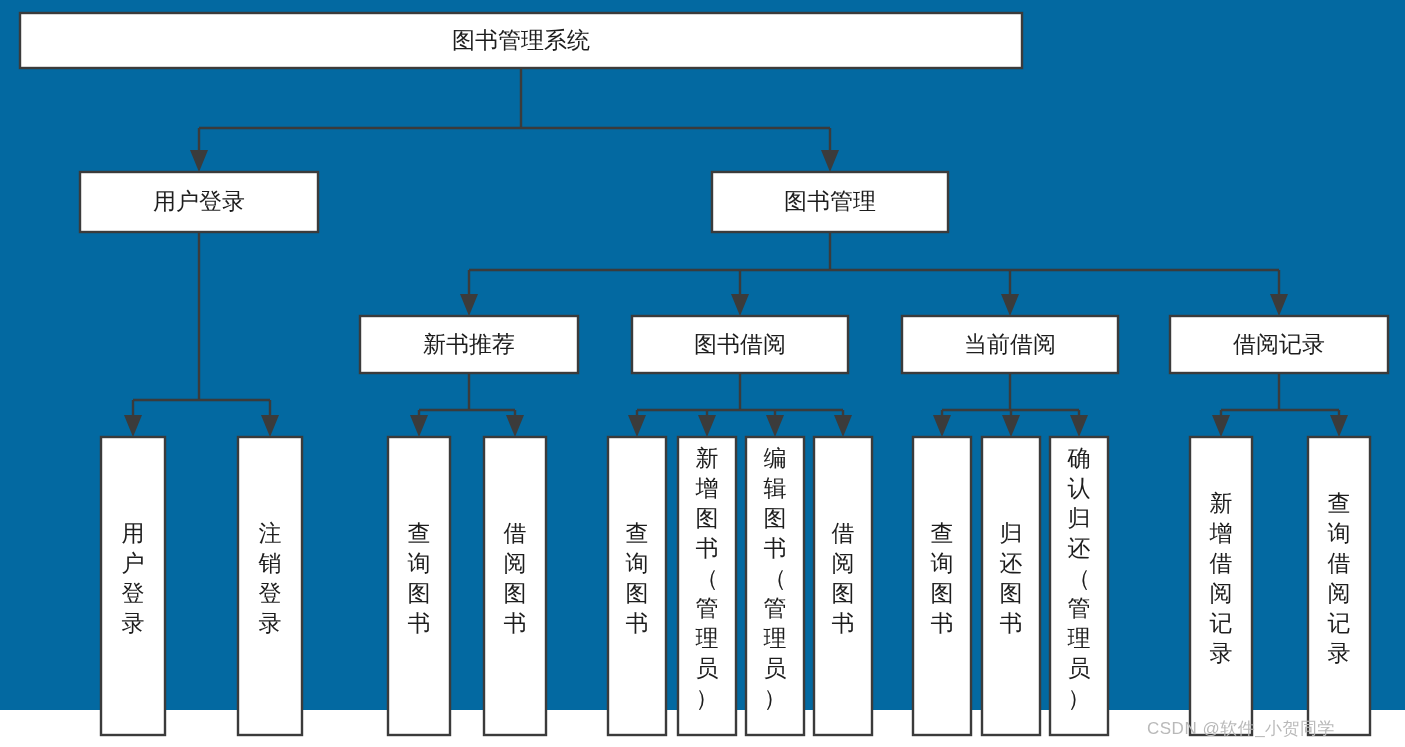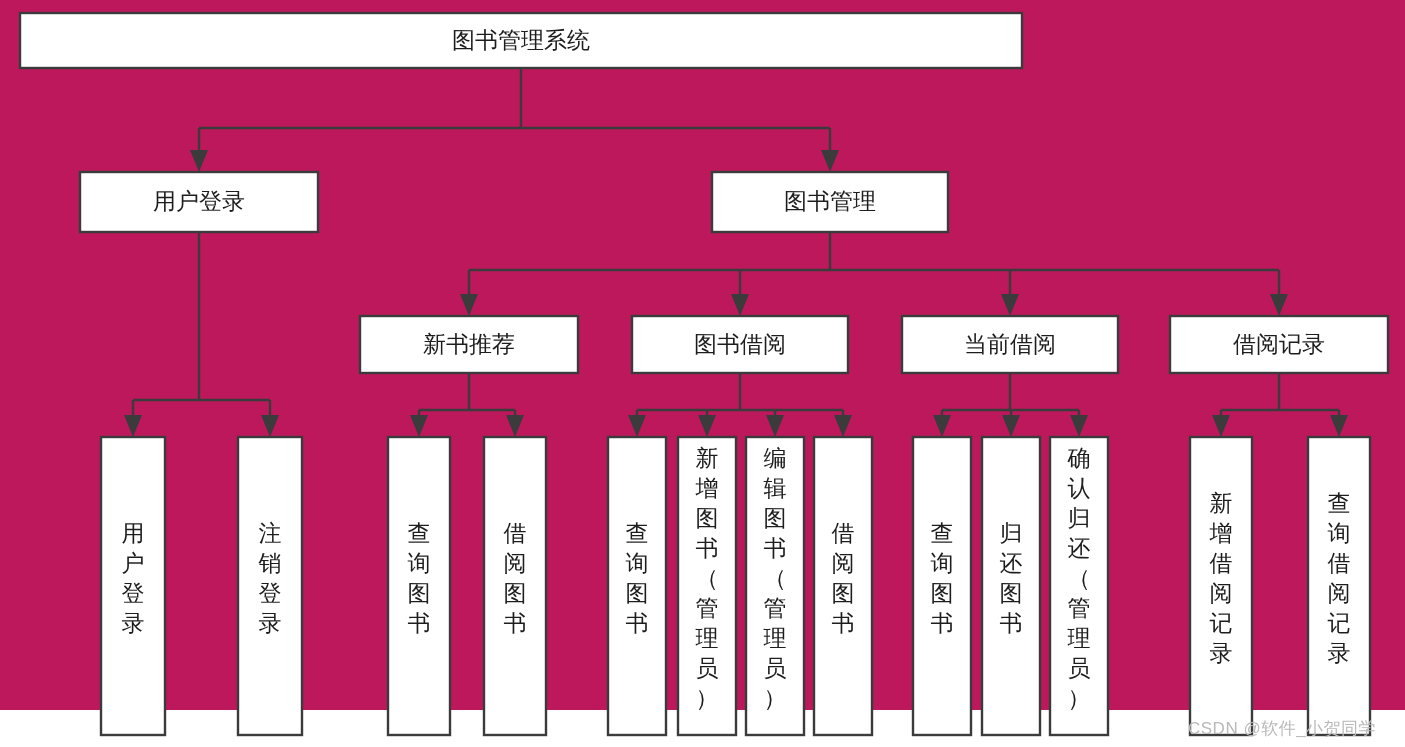--- a/index.html
+++ b/index.html
@@ -10,21 +10,21 @@
   body {
     width: 1405px;
     height: 747px;
     overflow: hidden;
     font-family: "Liberation Sans", "DejaVu Sans", sans-serif;
   }
   #diagram-root {
     position: relative;
     width: 1405px;
     height: 710px;
-    background: #be185d;
+    background: #0369a1;
     text-align: center;
   }
   svg.tree-canvas {
     position: absolute;
     top: 0;
     left: 0;
     width: 1405px;
     height: 747px;
     display: block;
   }
@@ -201,14 +201,14 @@
         <g>
           <rect x="1190" y="437" width="62" height="298" class="node-box"></rect>
           <text x="1221" class="node-label-v" aria-label="新增借阅记录"><tspan x="1221" y="511">新</tspan><tspan x="1221" y="541">增</tspan><tspan x="1221" y="571">借</tspan><tspan x="1221" y="601">阅</tspan><tspan x="1221" y="631">记</tspan><tspan x="1221" y="661">录</tspan></text>
         </g>
         <g>
           <rect x="1308" y="437" width="62" height="298" class="node-box"></rect>
           <text x="1339" class="node-label-v" aria-label="查询借阅记录"><tspan x="1339" y="511">查</tspan><tspan x="1339" y="541">询</tspan><tspan x="1339" y="571">借</tspan><tspan x="1339" y="601">阅</tspan><tspan x="1339" y="631">记</tspan><tspan x="1339" y="661">录</tspan></text>
         </g>
       </g>
   </svg>
-  <div class="watermark-text" style="left:1188px; top:717px;">CSDN @软件_小贺同学</div>
+  <div class="watermark-text" style="left:1147px; top:717px;">CSDN @软件_小贺同学</div>
 </div>
 
 </body></html>

